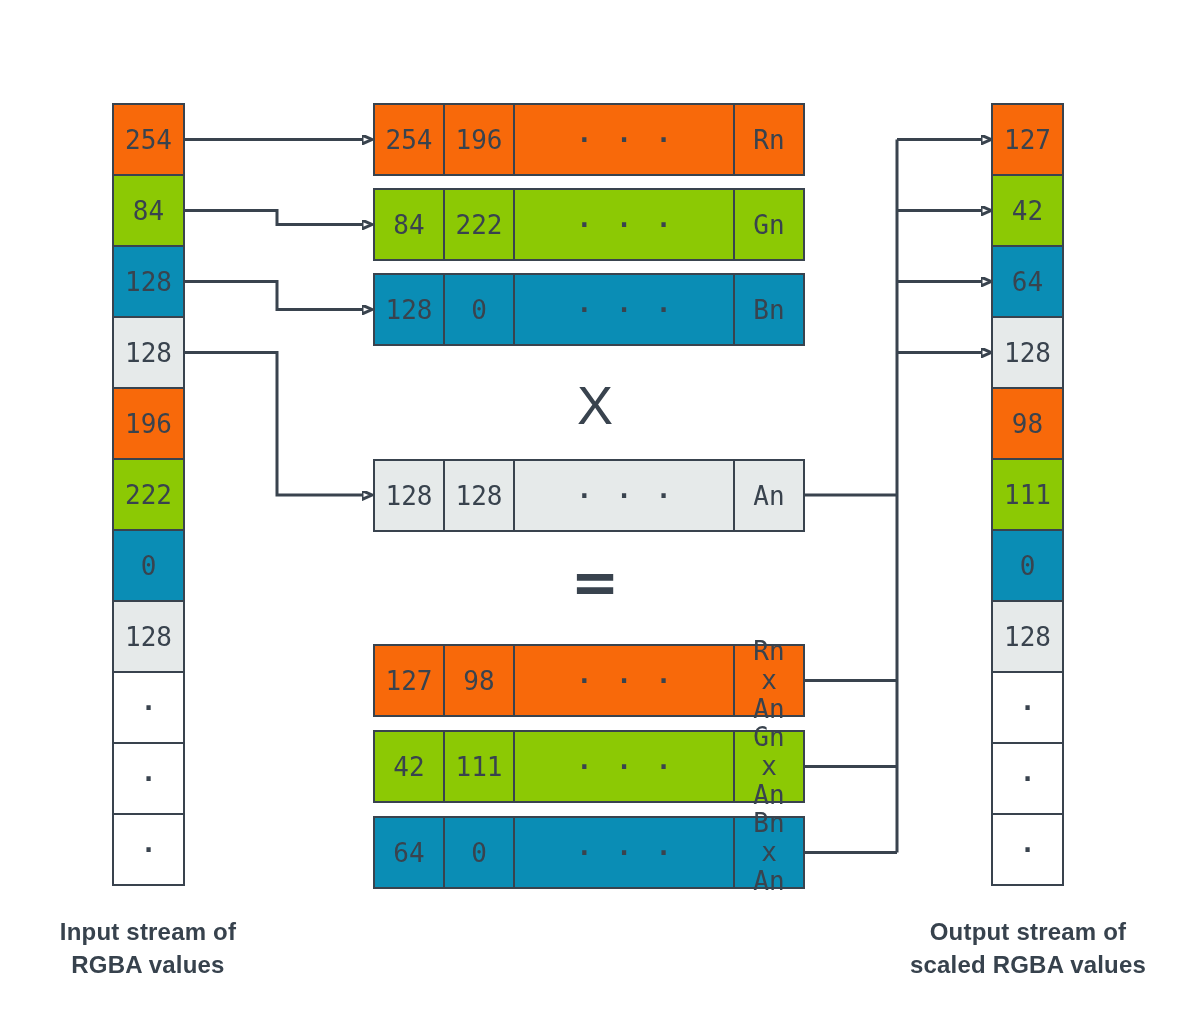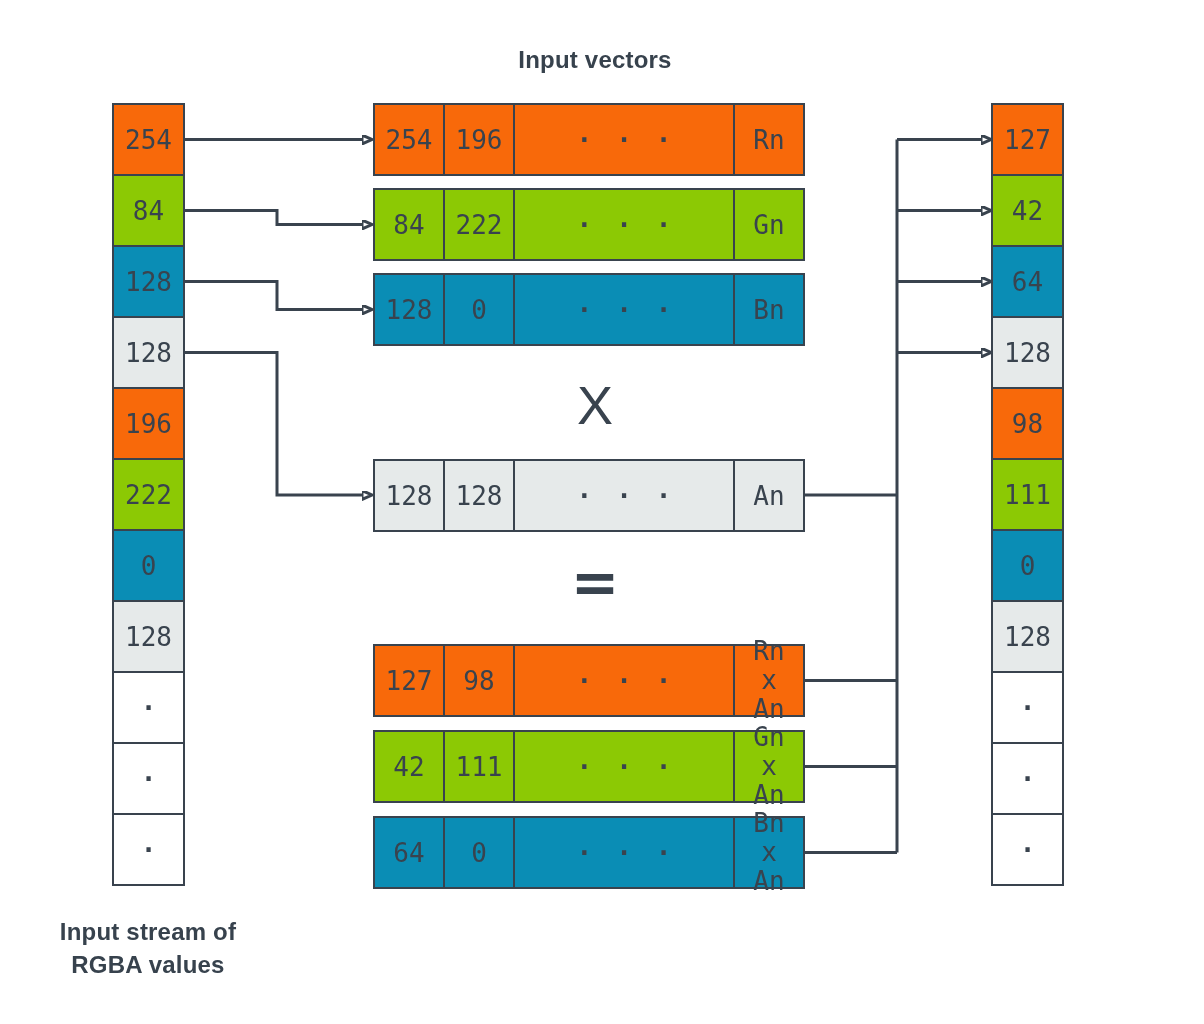--- a/index.html
+++ b/index.html
@@ -44,21 +44,20 @@
     font-size:24px;line-height:1.36;color:#37424D;letter-spacing:0.2px;}
   
   .wires{position:absolute;left:0;top:0;width:1204px;height:1024px;pointer-events:none;}
   .wires path{fill:none;stroke:#39434E;stroke-width:3;}
 </style>
 </head>
 <body>
 
 <div class="stage">
 
-  <div class="caption" style="left:435px;top:44px;">Input vectors</div>
 
   <div class="vcol" style="left:112px;top:103px;">
     <div class="cell" style="background: rgb(248, 105, 10);">254</div>
     <div class="cell" style="background: rgb(140, 201, 4);">84</div>
     <div class="cell" style="background: rgb(10, 141, 181);">128</div>
     <div class="cell" style="background: rgb(230, 234, 234);">128</div>
     <div class="cell" style="background: rgb(248, 105, 10);">196</div>
     <div class="cell" style="background: rgb(140, 201, 4);">222</div>
     <div class="cell" style="background: rgb(10, 141, 181);">0</div>
     <div class="cell" style="background: rgb(230, 234, 234);">128</div>
@@ -160,14 +159,18 @@
     <path d="M897,139.5 H982" marker-end="url(#arr)"></path>
     <path d="M897,210.5 H982" marker-end="url(#arr)"></path>
     <path d="M897,281.5 H982" marker-end="url(#arr)"></path>
     <path d="M897,352.5 H982" marker-end="url(#arr)"></path>
   </svg>
 
   <div class="caption" style="left:-12px;top:916px;">
     <div>Input stream of</div>
     <div>RGBA values</div>
   </div>
+  <div class="caption" style="left:868px;top:916px;">
+    <div>Output stream of</div>
+    <div>scaled RGBA values</div>
+  </div>
 
 </div>
 
 </body></html>

